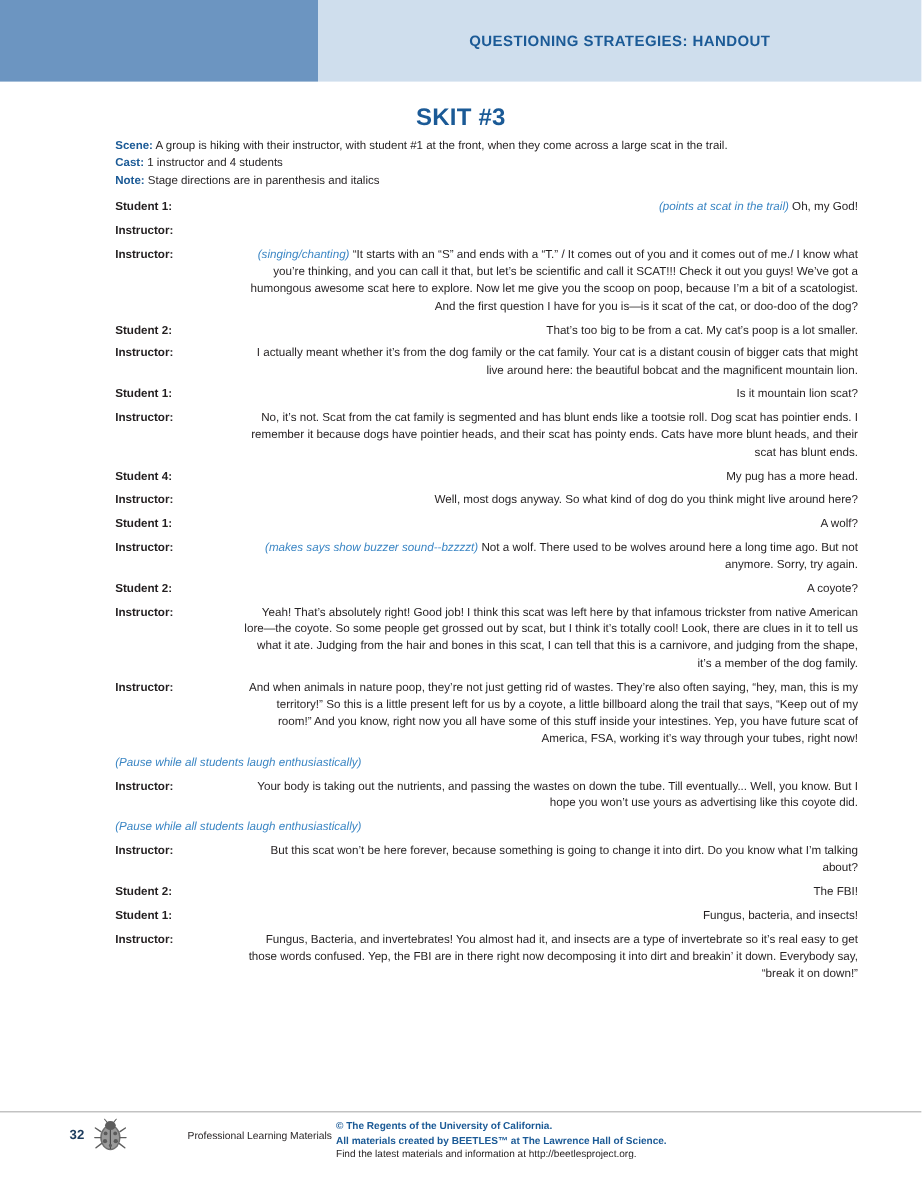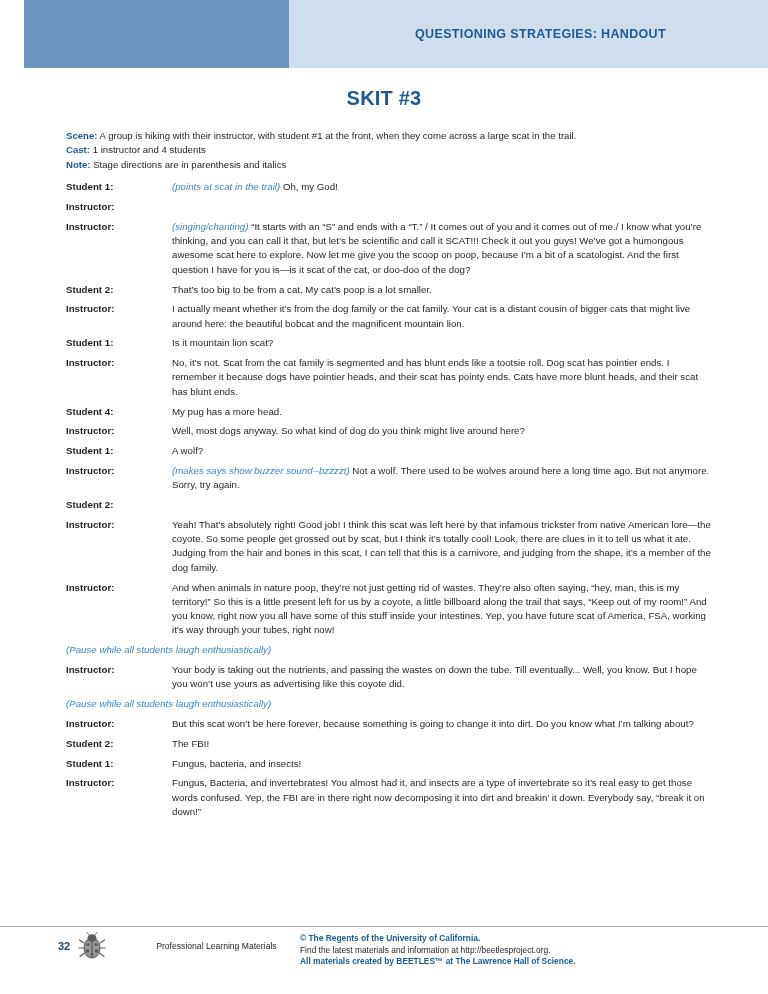--- a/index.html
+++ b/index.html
@@ -14,21 +14,20 @@
     color: #231f20;
     overflow: hidden;
     position: relative;
   }
 
   
   .header {
     position: relative;
     height: 68px;
     width: 648px;
-    margin-left: 24px;
   }
   .header-left-block {
     position: absolute;
     left: 0;
     top: 0;
     width: 265px;
     height: 68px;
     background: #6c95c1;
   }
   .header-right-block {
@@ -60,22 +59,22 @@
     margin-top: 19px;
     text-align: center;
     font-size: 20px;
     font-weight: bold;
     color: #1b5a96;
     letter-spacing: 0.2px;
   }
 
   
   .content {
-    margin-top: 19px;
-    padding-left: 66px;
+    margin-top: 5px;
+    padding-left: 96px;
     padding-right: 53px;
   }
 
   .meta-line {
     font-size: 9.6px;
     line-height: 14.4px;
     color: #231f20;
     margin-bottom: 0px;
   }
   .meta-label {
@@ -101,20 +100,21 @@
     font-weight: bold;
     color: #231f20;
     padding-right: 0px;
     white-space: nowrap;
   }
   .speech {
     flex: 1;
     padding-left: 4px;
     text-indent: 0;
     color: #231f20;
+    text-align: right;
   }
   .speech.hang {
     padding-left: 4px;
   }
   .stage {
     color: #3b86c4;
     font-style: italic;
   }
 
   
@@ -164,21 +164,20 @@
     flex-shrink: 0;
   }
   .plm-text {
     font-size: 8.6px;
     color: #231f20;
     white-space: nowrap;
     margin-left: 43px;
   }
   .footer-right {
     padding-top: 1px;
-    margin-left: 20px;
   }
   .copy-line {
     font-size: 8.4px;
     line-height: 11.6px;
     color: #1b5a96;
     font-weight: bold;
     white-space: nowrap;
   }
   .copy-line.plain {
     color: #231f20;
@@ -249,20 +248,21 @@
       <div class="line">
         <div class="speaker">Student 1:</div>
         <div class="speech hang"><span>A wolf?</span></div>
       </div>
       <div class="line">
         <div class="speaker">Instructor:</div>
         <div class="speech hang"><span class="stage">(makes says show buzzer sound--bzzzzt)</span><span> Not a wolf. There used to be wolves around here a long time ago. But not anymore. Sorry, try again.</span></div>
       </div>
       <div class="line">
         <div class="speaker">Student 2:</div>
+        <div class="speech hang"><span>A coyote?</span></div>
       </div>
       <div class="line">
         <div class="speaker">Instructor:</div>
         <div class="speech hang"><span>Yeah! That’s absolutely right! Good job! I think this scat was left here by that infamous trickster from native American lore—the coyote. So some people get grossed out by scat, but I think it’s totally cool! Look, there are clues in it to tell us what it ate. Judging from the hair and bones in this scat, I can tell that this is a carnivore, and judging from the shape, it’s a member of the dog family.</span></div>
       </div>
       <div class="line">
         <div class="speaker">Instructor:</div>
         <div class="speech hang"><span>And when animals in nature poop, they’re not just getting rid of wastes. They’re also often saying, “hey, man, this is my territory!” So this is a little present left for us by a coyote, a little billboard along the trail that says, “Keep out of my room!” And you know, right now you all have some of this stuff inside your intestines. Yep, you have future scat of America, FSA, working it’s way through your tubes, right now!</span></div>
       </div>
       <div class="standalone-stage">(Pause while all students laugh enthusiastically)</div>
@@ -309,16 +309,16 @@
         <circle cx="30" cy="45" r="2.6" fill="#5a5a5a"></circle>
         <path d="M14 22 L5 16 M14 32 L4 32 M15 42 L6 49" stroke="#5d5d5d" stroke-width="2.4" fill="none" stroke-linecap="round"></path>
         <path d="M46 22 L55 16 M46 32 L56 32 M45 42 L54 49" stroke="#5d5d5d" stroke-width="2.4" fill="none" stroke-linecap="round"></path>
         <path d="M25 7 L20 1 M35 7 L40 1" stroke="#5d5d5d" stroke-width="1.8" fill="none" stroke-linecap="round"></path>
       </svg>
     </span>
     <span class="plm-text">Professional Learning Materials</span>
   </div>
   <div class="footer-right">
     <div class="copy-line">© The Regents of the University of California.</div>
+    <div class="copy-line">All materials created by BEETLES™ at The Lawrence Hall of Science.</div>
     <div class="copy-line plain">Find the latest materials and information at http://beetlesproject.org.</div>
-    <div class="copy-line">All materials created by BEETLES™ at The Lawrence Hall of Science.</div>
   </div>
 </div>
 
 </body></html>

